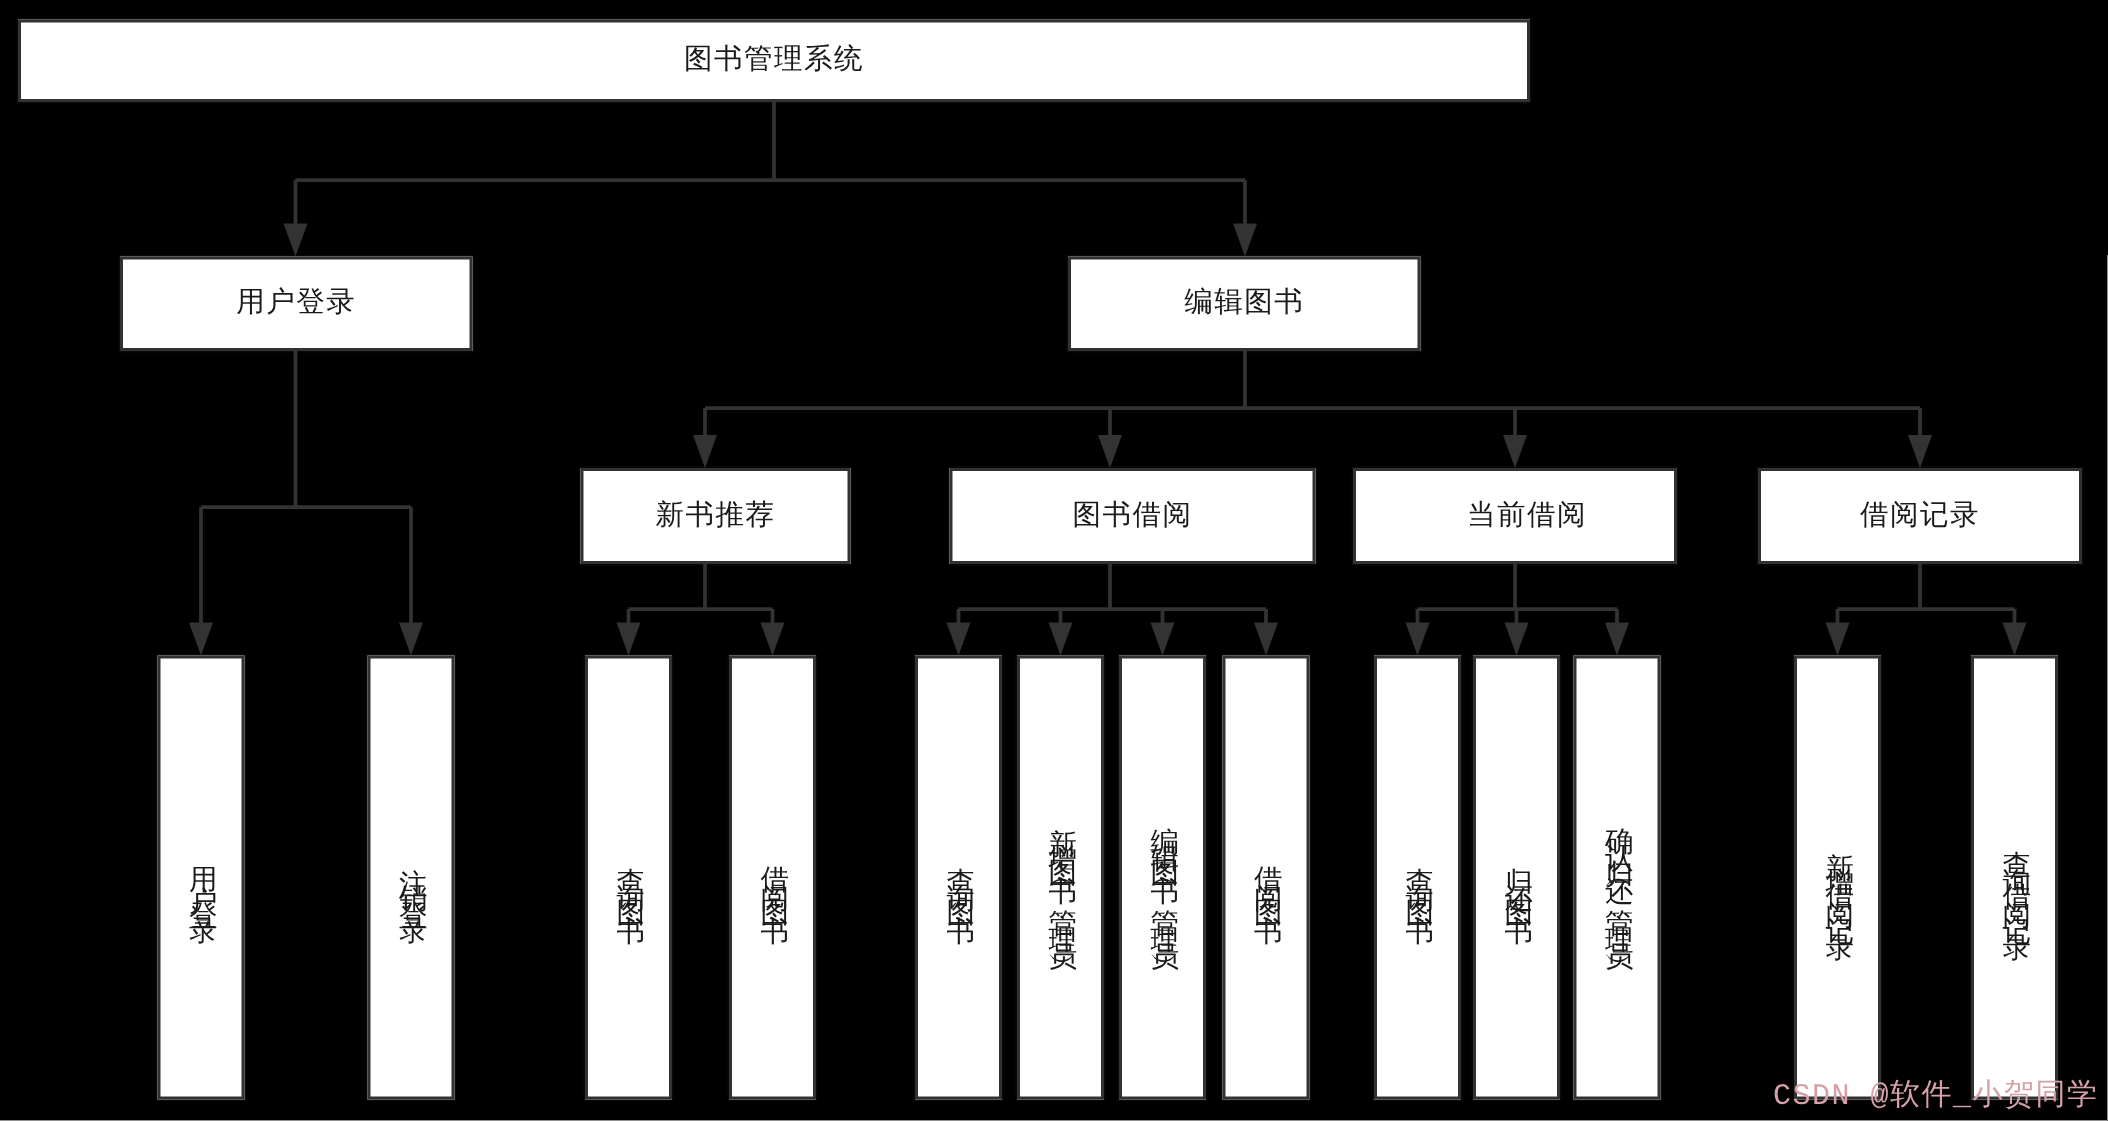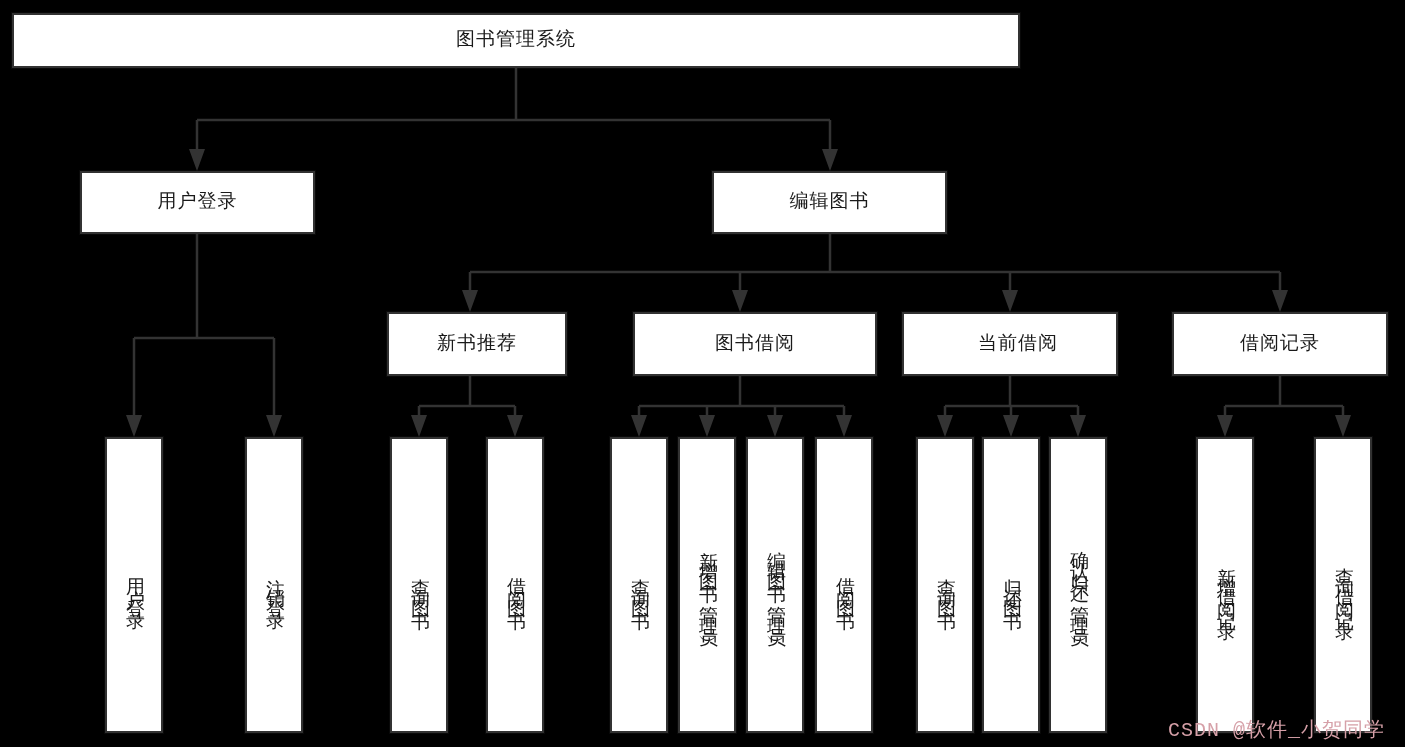--- a/index.html
+++ b/index.html
@@ -13,21 +13,21 @@
     position:absolute;box-sizing:border-box;background:#ffffff;
     border:2px solid #323232;display:flex;align-items:center;justify-content:center;
     z-index:2;font-size:19px;line-height:1;letter-spacing:1px;
     box-shadow:0 0 0 1px rgba(60,60,60,.15);
   }
   .node.leaf span{
     writing-mode:vertical-rl;text-orientation:mixed;
     letter-spacing:11px;line-height:1;
   }
   .watermark{
-    position:absolute;z-index:3;right:20px;top:716px;
+    position:absolute;z-index:3;right:6px;top:716px;
     font-size:20px;letter-spacing:1px;color:#d6a0a8;white-space:nowrap;
   }
 </style>
 </head>
 <body>
 
 <div class="stage">
 
   <svg class="connectors" width="1405" height="747" viewBox="0 0 1405 747">
     <g stroke="#333333" stroke-width="2.5" fill="none">

